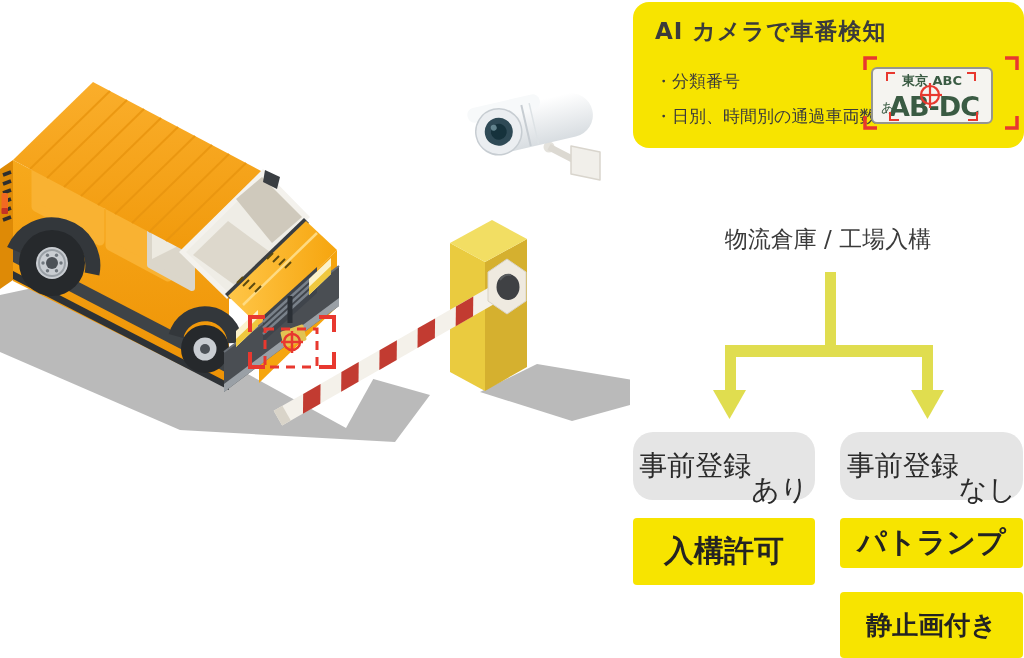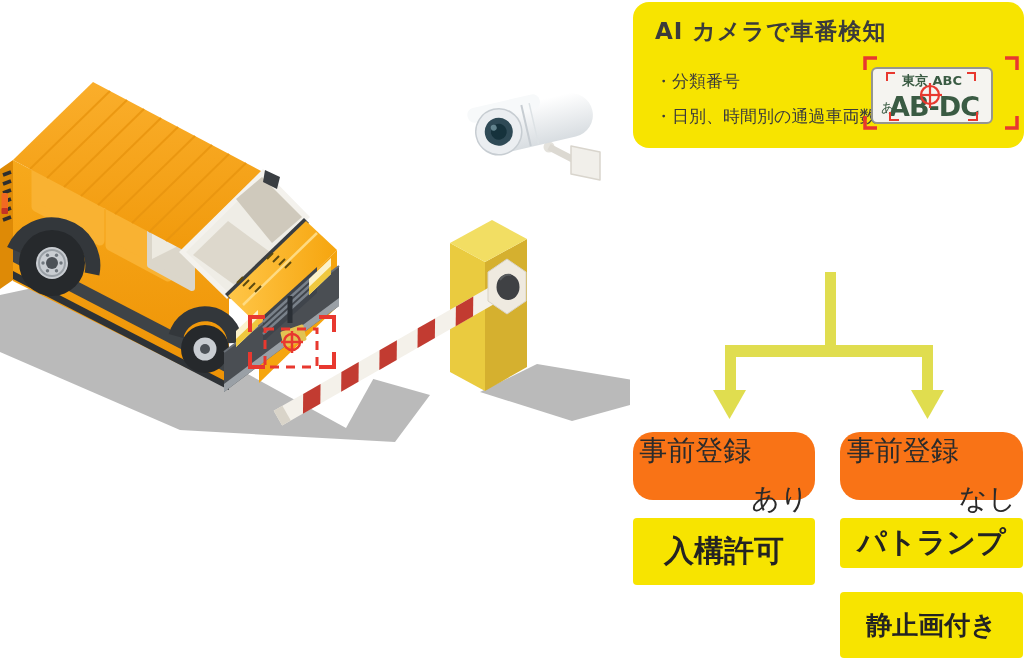--- a/index.html
+++ b/index.html
@@ -11,21 +11,21 @@
   .yellow{background:var(--panel-yellow,#F7E400);}
   
   .info-box{left:633px;top:2px;width:391px;height:146px;border-radius:16px;}
   .info-title{position:absolute;left:22px;top:14px;font-size:23px;font-weight:bold;letter-spacing:1px;white-space:nowrap;}
   .info-bullets{position:absolute;left:22px;top:62px;margin:0;padding:0;list-style:none;font-size:17px;line-height:34.5px;white-space:nowrap;}
   .plate-svg{position:absolute;left:229px;top:53px;}
   
   .flow-root{left:633px;top:205px;width:390px;height:68px;background:#fff;border-radius:22px;
     display:flex;align-items:center;justify-content:center;font-size:23px;white-space:nowrap;}
   .connector-svg{left:700px;top:272px;}
-  .cond{background:#f97316;border-radius:20px;display:flex;justify-content:center;
+  .cond{background:#e5e5e5;border-radius:20px;display:flex;align-items:center;justify-content:center;
     font-size:28px;color:#2B2B2B;white-space:nowrap;}
   .cond .suffix{font-weight:normal;margin-top:48px;}
   .cond-left{left:633px;top:432px;width:182px;height:68px;}
   .cond-right{left:840px;top:432px;width:183px;height:68px;}
   .action{display:flex;align-items:center;justify-content:center;font-weight:bold;color:#232323;
     border-radius:4px;text-align:center;white-space:nowrap;}
   .action-left{left:633px;top:518px;width:182px;height:67px;font-size:30px;}
   .action-r1{left:840px;top:518px;width:183px;height:50px;font-size:29px;}
   .action-r2{left:840px;top:592px;width:183px;height:66px;font-size:26px;line-height:31px;flex-direction:column;}
   .scene-svg{left:0;top:0;}
@@ -237,20 +237,23 @@
           <path d="M106,65 L115,65 L115,57"></path>
       </g>
       <g stroke="var(--detection-red,#E8382F)" fill="none" stroke-width="2.2">
         <circle cx="68" cy="40" r="9"></circle>
         <line x1="68" y1="28" x2="68" y2="53"></line>
         <line x1="58" y1="40" x2="80" y2="40"></line>
       </g>
     </svg>
   </div>
 
+  <div class="abs flow-root">
+    <span>物流倉庫 / 工場入構</span>
+  </div>
 
   <svg class="abs connector-svg" width="250" height="150" viewBox="0 0 250 150">
     <g fill="var(--connector-yellow,#E0DD4F)">
       <rect x="125" y="0" width="11" height="80"></rect>
       <rect x="25" y="73" width="208" height="12"></rect>
       <rect x="25" y="73" width="11" height="47"></rect>
       <rect x="222" y="73" width="11" height="47"></rect>
       <polygon points="13,118 46,118 29.5,147"></polygon>
       <polygon points="211,118 244,118 227.5,147"></polygon>
     </g>

